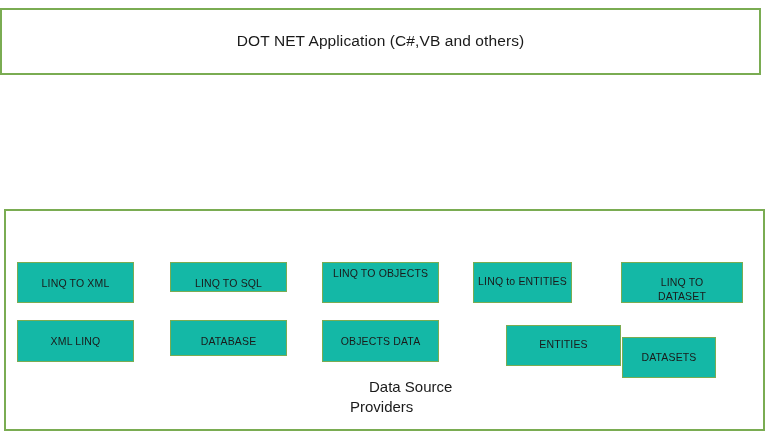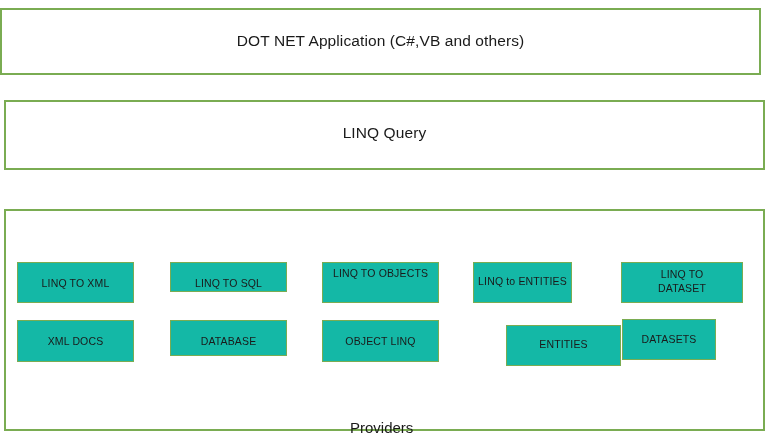--- a/index.html
+++ b/index.html
@@ -66,62 +66,60 @@
 </style>
 </head>
 <body>
 
 <div id="canvas">
 
   <div class="box" style="left:0; top:8px; width:761px; height:67px;">
     <div class="layer-label" style="top:22px;">DOT NET Application (C#,VB and others)</div>
   </div>
 
-  <div class="box" style="left:4px; top:100px; width:761px; height:70px;">
-    <div class="layer-label" style="top:22px;">LINQ Query</div>
-  </div>
 
   <div class="box" style="left:4px; top:209px; width:761px; height:222px;">
 
     <div class="node" style="left:11px; top:51px; width:117px; height:41px;">
       <div class="node-label" style="top:14px;">LINQ TO XML</div>
     </div>
 
     <div class="node" style="left:164px; top:51px; width:117px; height:30px;">
       <div class="node-label" style="top:14px;">LINQ TO SQL</div>
     </div>
 
     <div class="node" style="left:316px; top:51px; width:117px; height:41px;">
       <div class="node-label" style="top:4px;">LINQ TO OBJECTS</div>
     </div>
 
     <div class="node" style="left:467px; top:51px; width:99px; height:41px;">
       <div class="node-label" style="top:12px;">LINQ to ENTITIES</div>
     </div>
 
     <div class="node" style="left:615px; top:51px; width:122px; height:41px;">
-      <div class="node-label two-line" style="top:4px; white-space:normal; padding:0 28px;">LINQ TO DATASET</div>
+      <div class="node-label two-line" style="top:12px; white-space:normal; padding:0 28px;">LINQ TO DATASET</div>
     </div>
 
     <div class="node" style="left:11px; top:109px; width:117px; height:42px;">
-      <div class="node-label" style="top:14px;">XML DOCS</div>
+      <div class="node-label" style="top:14px;">XML LINQ</div>
     </div>
 
     <div class="node" style="left:164px; top:109px; width:117px; height:36px;">
       <div class="node-label" style="top:14px;">DATABASE</div>
     </div>
 
     <div class="node" style="left:316px; top:109px; width:117px; height:42px;">
-      <div class="node-label" style="top:14px;">OBJECT LINQ</div>
+      <div class="node-label" style="top:14px;">OBJECTS DATA</div>
     </div>
 
     <div class="node" style="left:470px; top:114px; width:115px; height:41px;margin-left:30px;">
       <div class="node-label" style="top:12px;">ENTITIES</div>
     </div>
 
-    <div class="node" style="left:616px; top:108px; width:94px; height:41px;">
+    <div class="node" style="left:616px; top:126px; width:94px; height:41px;">
       <div class="node-label" style="top:13px;">DATASETS</div>
     </div>
 
-    <div class="caption" style="left:344px; top:206px;">Providers</div>
+    <div class="caption" style="left:363px; top:165px;">Data Source</div>
+    <div class="caption" style="left:344px; top:185px;">Providers</div>
   </div>
 
 </div>
 
 </body></html>

